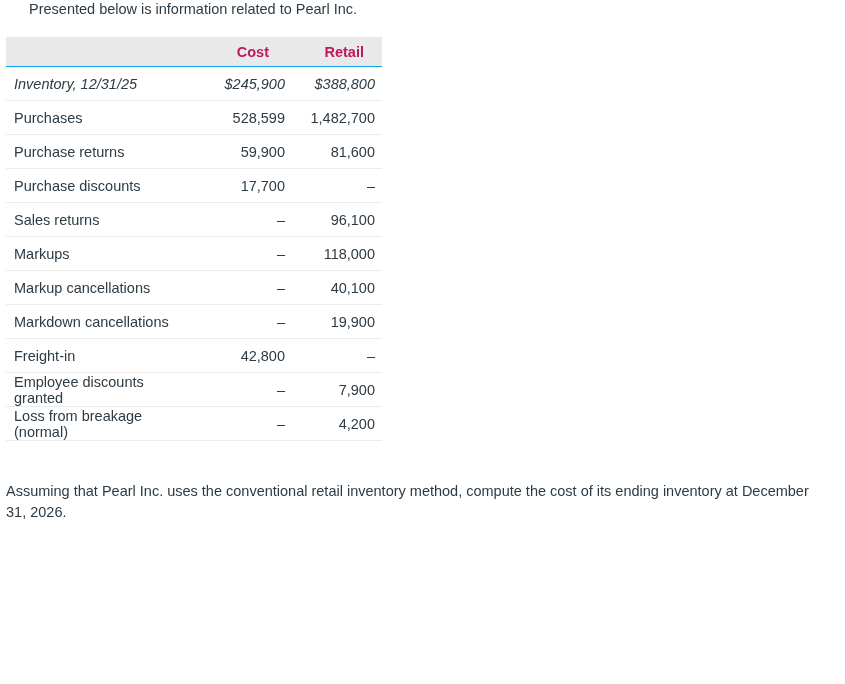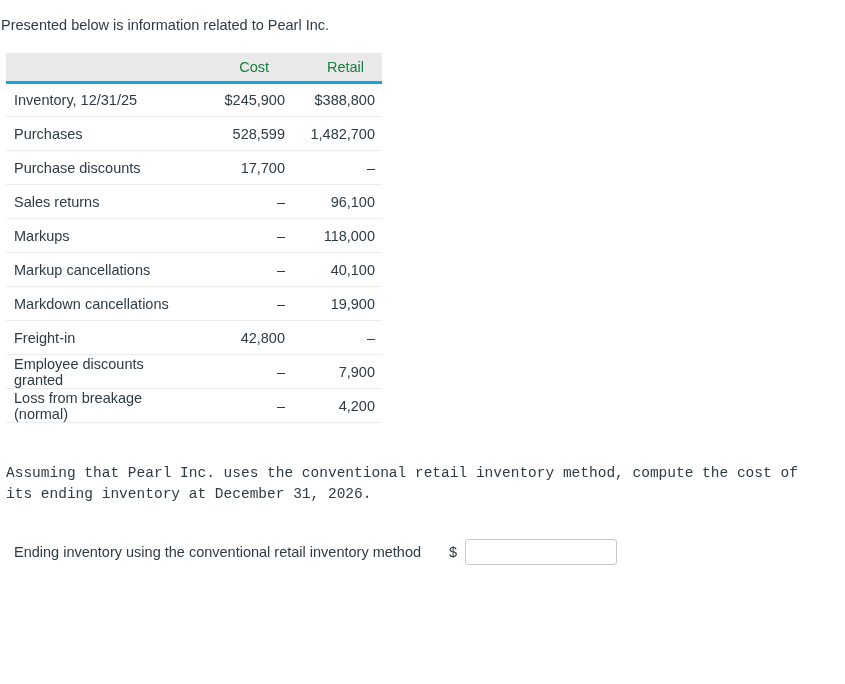--- a/index.html
+++ b/index.html
@@ -11,65 +11,65 @@
     color: #2d3b45;
   }
   .page {
     position: relative;
     width: 845px;
     height: 684px;
     overflow: hidden;
   }
   .intro {
     font-size: 14.5px;
-    padding: 16px 0 0 1px;
+    padding: 0 0 0 1px;
     line-height: 1.3;
+    margin-left: 28px;
   }
   table.inv-table {
     border-collapse: collapse;
     margin: 18px 0 0 6px;
     width: 376px;
     table-layout: fixed;
     font-size: 14.5px;
   }
   table.inv-table col.c-label  { width: 186px; }
   table.inv-table col.c-cost   { width: 95px; }
   table.inv-table col.c-retail { width: 95px; }
   thead th {
     background: #e9e9e9;
-    font-weight: normal;
+    font-weight: bold;
     height: 30px;
     padding: 0;
     font-size: 14.5px;
-    color: #15803d;
+    color: #be185d;
   }
   thead th.num-head {
     text-align: right;
     padding-right: 18px;
   }
   tbody td {
     height: 34px;
     border-bottom: 1px solid #ececec;
     padding: 0;
     vertical-align: middle;
   }
-  tbody tr:first-child td { border-top: 3px solid #0ea5e9; }
+  tbody tr:first-child td { border-top: 1px solid #0ea5e9; font-style: italic; }
   td.label-cell {
     text-align: left;
     padding-left: 8px;
   }
   td.num-cell { text-align: right; }
   td.num-cell.cost   { padding-right: 2px; text-align: right; }
   td.num-cell.retail { padding-right: 7px; }
   .question {
     margin: 40px 0 0 6px;
     max-width: 812px;
     font-size: 14.5px;
     line-height: 1.45;
-    font-family: Liberation Mono, monospace;
   }
   .answer-row {
     margin: 34px 0 0 14px;
     display: flex;
     align-items: center;
     font-size: 14.5px;
   }
   .answer-label { white-space: nowrap; }
   .currency {
     margin-left: 28px;
@@ -114,20 +114,25 @@
       <td class="num-cell cost">$245,900</td>
       <td class="num-cell retail">$388,800</td>
     </tr>
 
     <tr>
       <td class="label-cell">Purchases</td>
       <td class="num-cell cost">528,599</td>
       <td class="num-cell retail">1,482,700</td>
     </tr>
 
+    <tr>
+      <td class="label-cell">Purchase returns</td>
+      <td class="num-cell cost">59,900</td>
+      <td class="num-cell retail">81,600</td>
+    </tr>
 
     <tr>
       <td class="label-cell">Purchase discounts</td>
       <td class="num-cell cost">17,700</td>
       <td class="num-cell retail">–</td>
     </tr>
 
 
     <tr>
       <td class="label-cell">Sales returns</td>
@@ -169,19 +174,14 @@
     <tr>
       <td class="label-cell">Loss from breakage (normal)</td>
       <td class="num-cell cost">–</td>
       <td class="num-cell retail">4,200</td>
     </tr>
   </tbody>
   </table>
 
   <div class="question">Assuming that Pearl Inc. uses the conventional retail inventory method, compute the cost of its ending inventory at December 31, 2026.</div>
 
-  <div class="answer-row">
-    <span class="answer-label">Ending inventory using the conventional retail inventory method</span>
-    <span class="currency">$</span>
-    <input class="answer-input" type="text" value="" style="">
-  </div>
 
 </div>
 
 </body></html>

